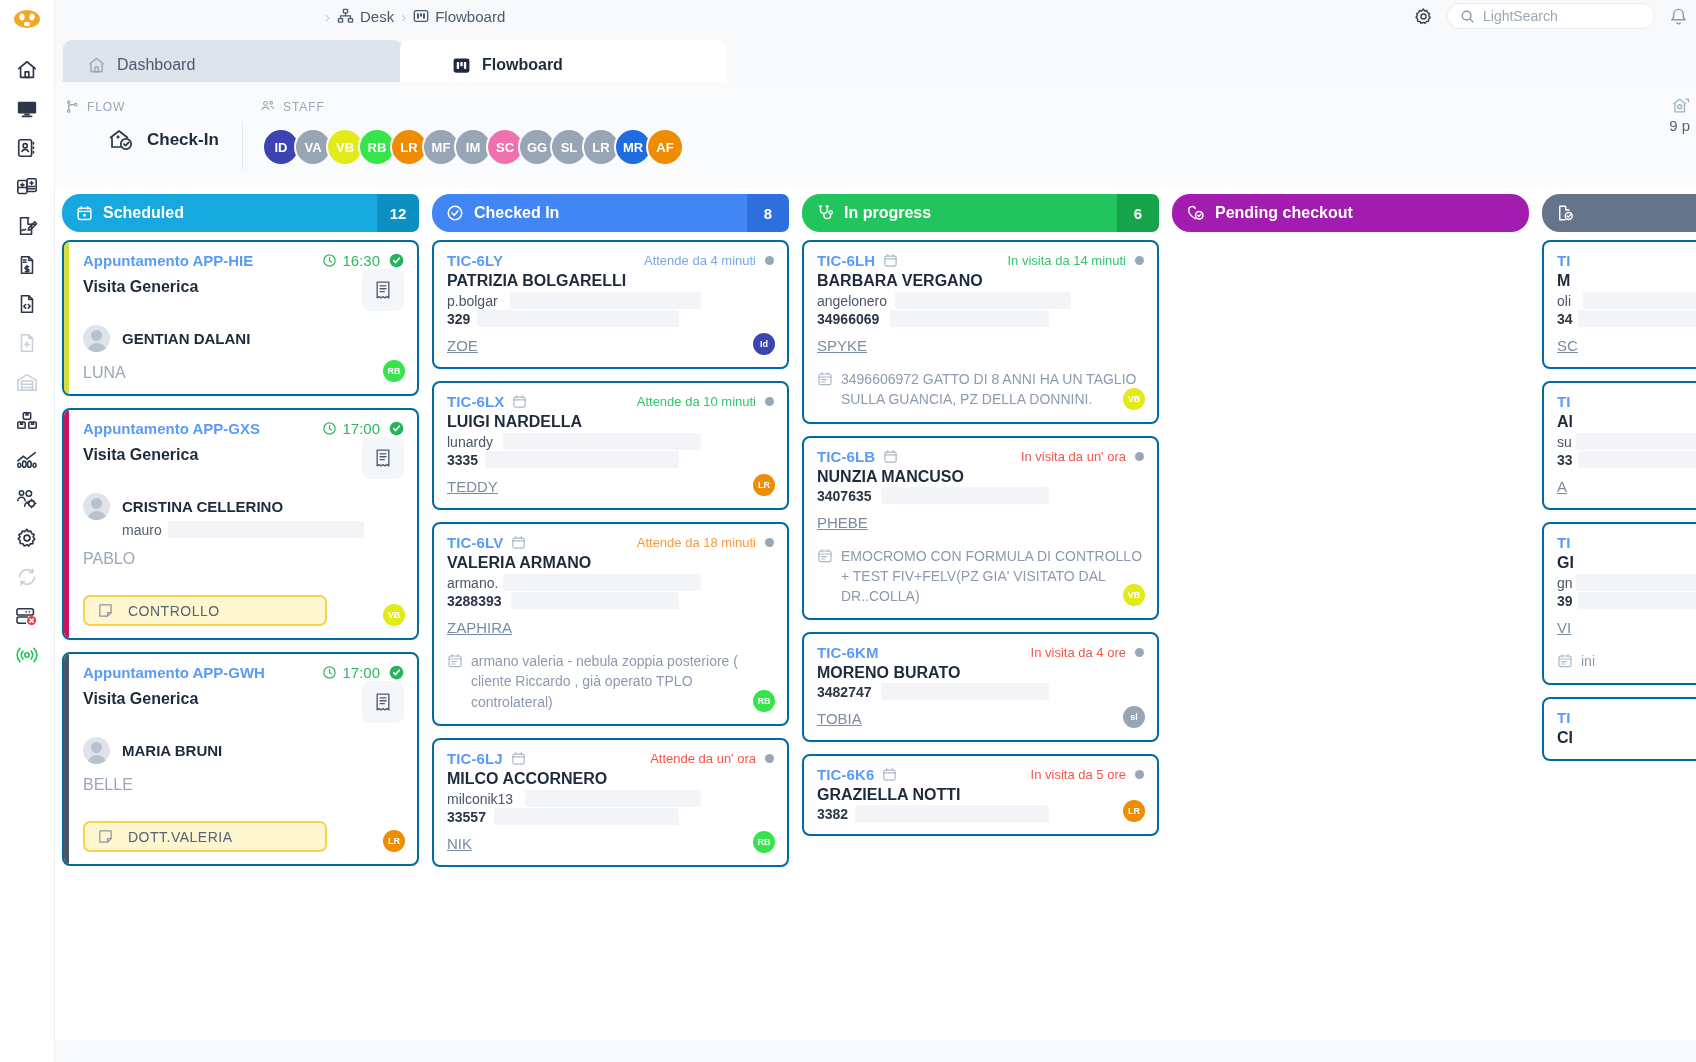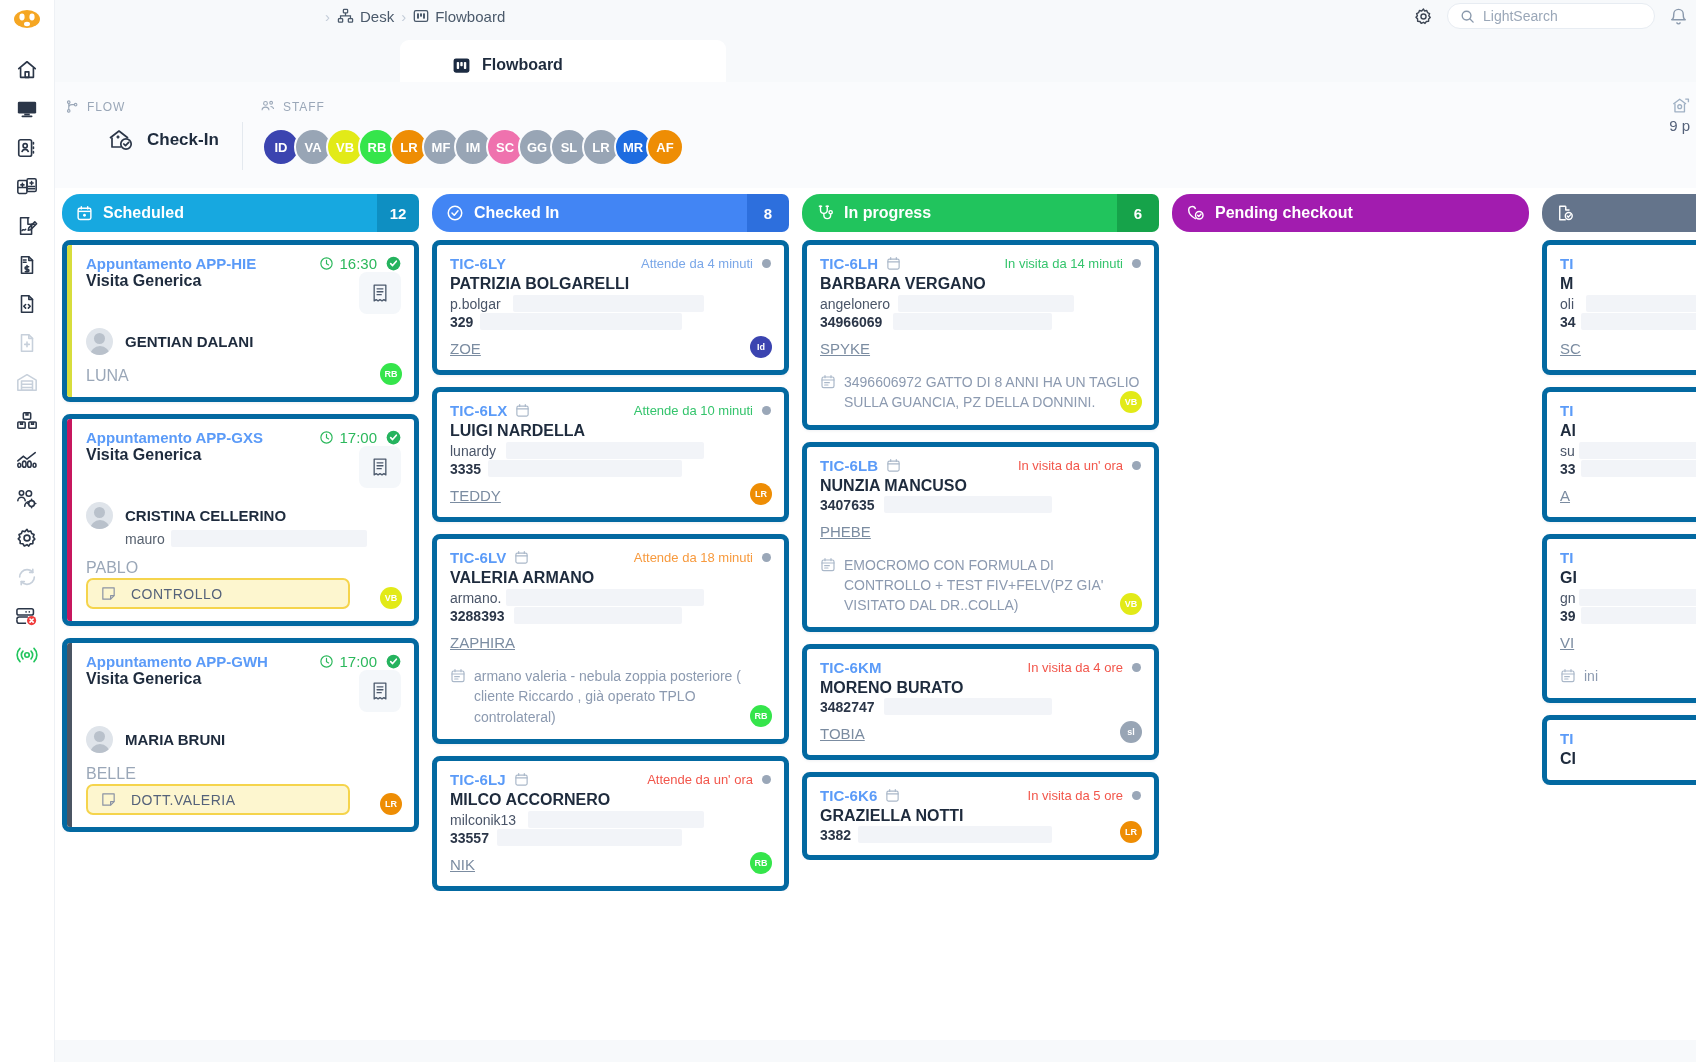--- a/index.html
+++ b/index.html
@@ -119,38 +119,38 @@
     gap: 10px; position: relative; cursor: pointer;
   }
   .col-count {
     position: absolute; right: 0; top: 0; height: 38px; min-width: 42px;
     border-radius: 0 7px 7px 0; display: flex; align-items: center; justify-content: center;
     font-size: 15px; font-weight: bold;
   }
   .col-body { margin-top: 8px; display: flex; flex-direction: column; gap: 12px; overflow: hidden; }
 
   .card {
-    background: #fff; border-radius: 8px; border: 5px solid #0369a1;
+    background: #fff; border-radius: 8px; border: 2px solid #0369a1;
     box-shadow: 0 1px 3px rgba(30,45,70,.07);
     padding: 10px 13px 12px 13px; position: relative; overflow: hidden; cursor: pointer;
   }
   .card .edge { position: absolute; left: 0; top: 0; bottom: 0; width: 5px; }
   .card.has-edge { padding-left: 19px; }
 
   .crow { display: flex; align-items: center; justify-content: space-between; }
   .ticket { color: #5b9bf8; font-weight: bold; font-size: 15px; letter-spacing: .1px; }
   .appt-code { color: #5b9bf8; font-weight: bold; font-size: 15px; }
   .ticket-wrap { display: flex; align-items: center; gap: 8px; }
   .cal-ic { color: #aab8c9; display: flex; }
   .time-chip { display: flex; align-items: center; gap: 5px; font-size: 15px; color: #2cb85c; }
   .wait { font-size: 13px; }
   .gdot { width: 9px; height: 9px; border-radius: 50%; background: #9aa7b8; display:inline-block; }
   .hdr-right { display: flex; align-items: center; gap: 9px; }
 
-  .svc { font-size: 16px; font-weight: bold; color: #1e2b3d; }
+  .svc { font-size: 16px; font-weight: bold; color: #1e2b3d; margin-top: 9px; }
   .svc-row { display: flex; align-items: flex-start; justify-content: space-between; }
   .doc-btn {
     width: 42px; height: 42px; border-radius: 8px; background: #f4f7fa;
     display: flex; align-items: center; justify-content: center; color: #4c5a6d; cursor: pointer;
   }
   .owner-row { display: flex; align-items: center; gap: 12px; margin-top: 14px; }
   .avatar-ph {
     width: 27px; height: 27px; border-radius: 50%; background: #dfe4ea; position: relative; overflow: hidden;
   }
   .avatar-ph::before { content:""; position:absolute; left:8px; top:5px; width:11px; height:11px; border-radius:50%; background:#b9c1cb; }
@@ -165,23 +165,23 @@
   .redact { position: absolute; top: -1px; height: 17px; background: #f2f4f8; border-radius: 2px; }
   .petlink { font-size: 15px; color: #7b8ca1; text-decoration: underline; margin-top: 10px; display: inline-block; }
 
   .note {
     font-size: 14px; color: #8c9ab0; line-height: 1.45; margin-top: 12px;
     display: flex; gap: 8px;
   }
   .note svg { flex: 0 0 auto; margin-top: 2px; color:#aab8c9; }
 
   .tag {
-    margin-top: 1px; height: 31px; border: 2px solid #f5d44c; background: #fdf6cf;
+    margin-top: 27px; height: 31px; border: 2px solid #f5d44c; background: #fdf6cf;
     border-radius: 7px; display: flex; align-items: center; gap: 14px; padding: 0 12px;
-    font-size: 14px; color: #55627a; letter-spacing: .5px; width: 264px; cursor: pointer;
+    font-size: 14px; color: #55627a; letter-spacing: .5px; width: 244px; cursor: pointer;
   }
   .badge {
     position: absolute; width: 22px; height: 22px; border-radius: 50%;
     display: flex; align-items: center; justify-content: center;
     font-size: 9px; font-weight: bold; color: #fff;
   }
   .badge.br { right: 12px; bottom: 12px; }
 
   .bottom-strip { position: absolute; left: 55px; bottom: 0; right: 0; height: 22px; background: #f7f9fb; }
 </style>
@@ -368,20 +368,28 @@
       <span class="bell">
         <svg width="19" height="19" viewBox="0 0 24 24" fill="none" stroke="currentColor" stroke-width="1.8" stroke-linecap="round" stroke-linejoin="round">
             <path d="M18 9a6 6 0 0 0-12 0c0 6-2.5 7-2.5 7h17S18 15 18 9"></path>
             <path d="M10 20a2.2 2.2 0 0 0 4 0"></path>
           </svg>
       </span>
     </div>
   </div>
 
   <div class="tabsrow">
+    <div class="tab-inactive">
+      <svg width="19" height="19" viewBox="0 0 24 24" fill="none" stroke="#9aa7b8" stroke-width="1.8" stroke-linejoin="round">
+          <path d="M3 10.5 12 3l9 7.5"></path>
+          <path d="M5 10v10h14V10"></path>
+          <rect x="10" y="14" width="4" height="6"></rect>
+        </svg>
+      <span>Dashboard</span>
+    </div>
     <div class="tab-active">
       <svg width="19" height="19" viewBox="0 0 24 24">
           <rect x="2" y="3" width="20" height="18" rx="3" fill="#1c2b42"></rect>
           <rect x="6" y="7.5" width="3" height="9" rx="1" fill="#fff"></rect>
           <rect x="10.5" y="7.5" width="3" height="5.5" rx="1" fill="#fff"></rect>
           <rect x="15" y="7.5" width="3" height="9" rx="1" fill="#fff"></rect>
         </svg>
       <span>Flowboard</span>
     </div>
   </div>

